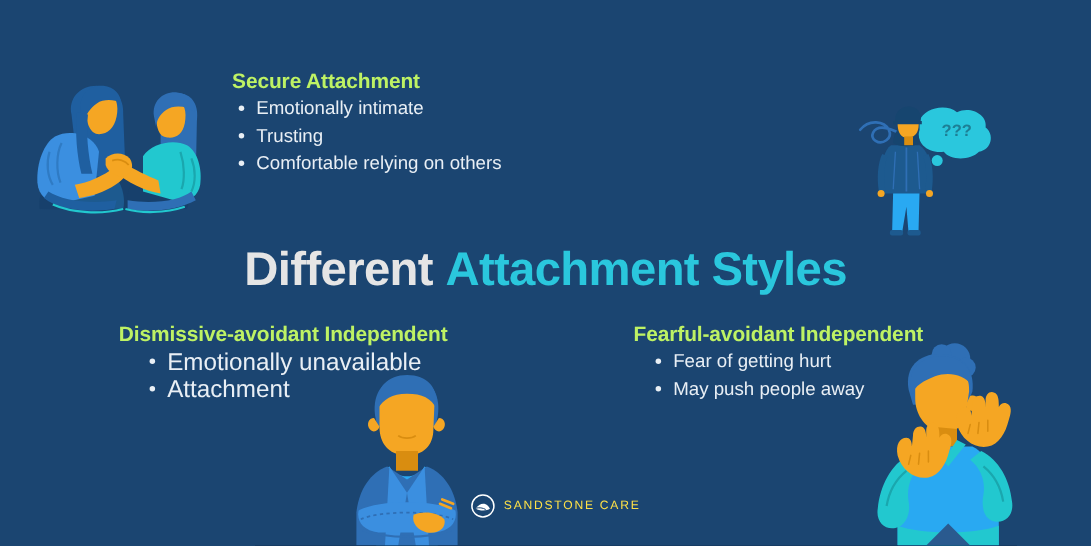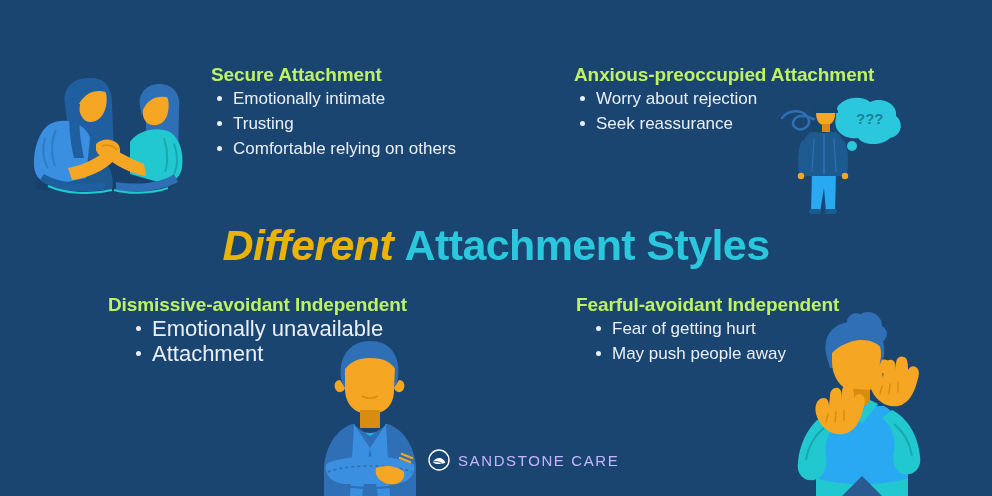--- a/index.html
+++ b/index.html
@@ -63,33 +63,33 @@
   
   #headline {
     position:absolute;
     left:0; right:0; top:224px;
     text-align:center;
     font-size:43px;
     font-weight:bold;
     letter-spacing:-0.6px;
     line-height:1;
   }
-  #headline .w { color:#eab308;font-style:italic; }
+  #headline .w { color:#e5e5e5; }
   #headline .c { color:#2ac7dd;margin-top:24px; }
 
   
   #logo {
     position:absolute;
     left:428px; top:449px;
     display:flex; align-items:center; gap:8px;
   }
   #logo .mark { width:22px; height:22px; display:block; }
   #logo .wordmark {
-    color:#c4b5fd;
-    font-size:15px;
+    color:#fde047;
+    font-size:11px;
     letter-spacing:1.6px;
     font-weight:normal;
     white-space:nowrap;
   }
 
   
   .art { position:absolute; }
   #art-couple    { left:18px;  top:68px;  width:178px; height:130px; }
   #art-anxious   { left:778px; top:88px;  width:130px; height:130px; }
   #art-dismissive{ left:300px; top:332px; width:140px; height:164px; }
@@ -264,27 +264,20 @@
 
   <div class="block" id="q-secure">
     <div class="quad-title">Secure Attachment</div>
     <ul class="bullets">
       <li>Emotionally intimate</li>
       <li>Trusting</li>
       <li>Comfortable relying on others</li>
     </ul>
   </div>
 
-  <div class="block" id="q-anxious">
-    <div class="quad-title">Anxious-preoccupied Attachment</div>
-    <ul class="bullets">
-      <li>Worry about rejection</li>
-      <li>Seek reassurance</li>
-    </ul>
-  </div>
 
   <div id="headline">
     <span class="w">Different</span><span>&nbsp;</span><span class="c">Attachment Styles</span>
   </div>
 
   <div class="block" id="q-dismissive">
     <div class="quad-title">Dismissive-avoidant Independent</div>
     <ul class="bullets">
       <li>Emotionally unavailable</li>
       <li>Attachment</li>

